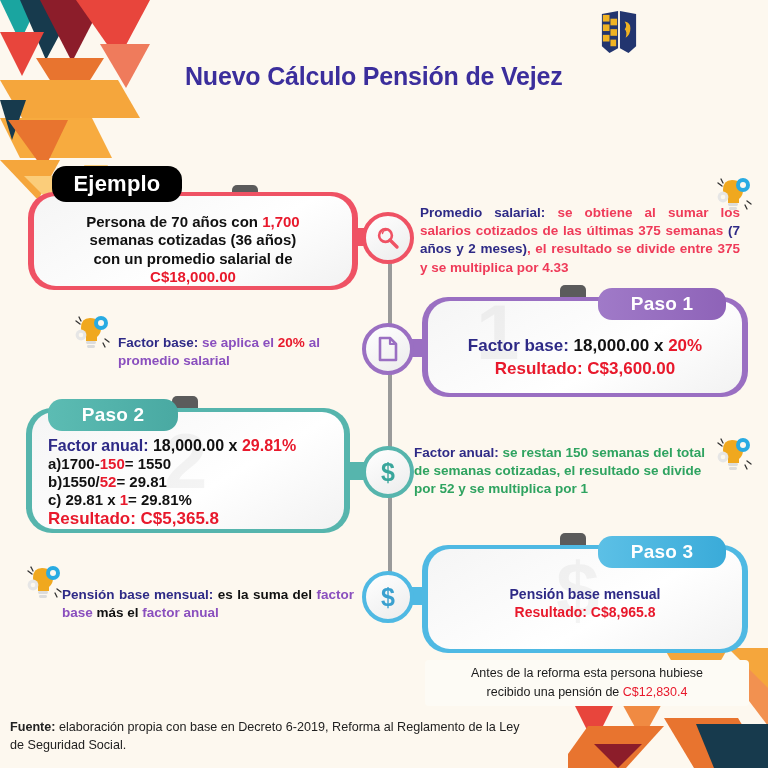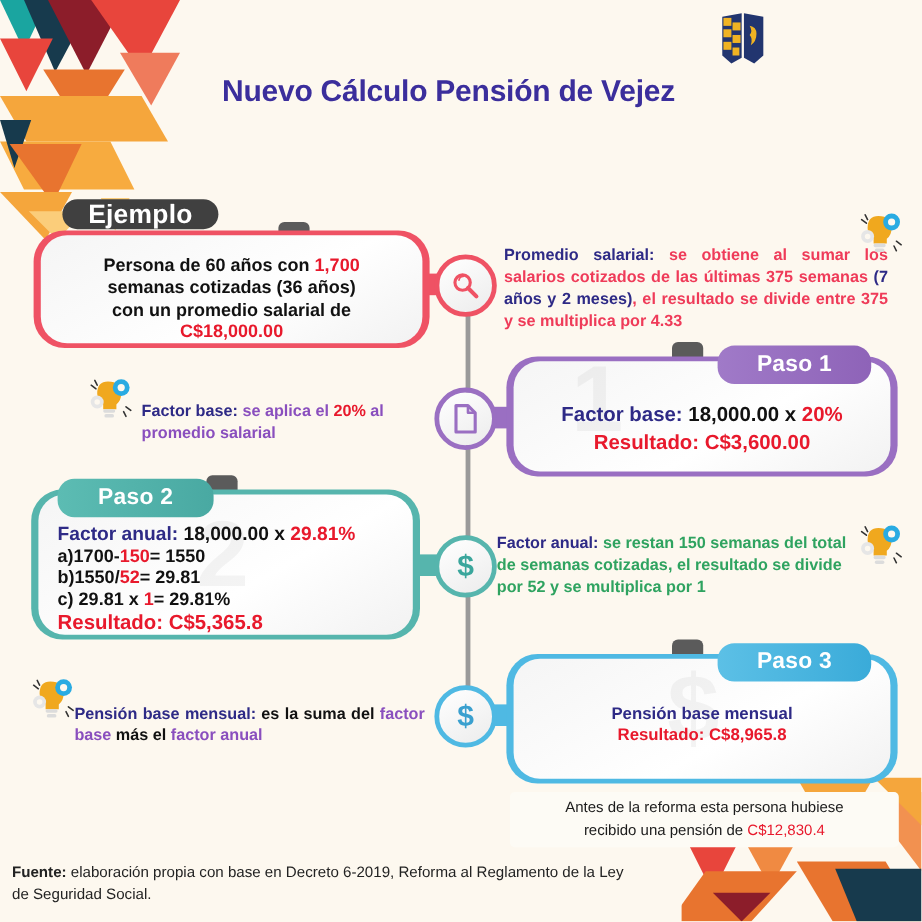--- a/index.html
+++ b/index.html
@@ -132,37 +132,37 @@
 
   <div class="title">Nuevo Cálculo Pensión de Vejez</div>
 
   <div class="timeline-line"></div>
 
   <div class="nub" style="left:232px;top:185px;"></div>
   <div class="card-shell" style="left:28px;top:192px;width:330px;height:98px;background:#ef5264;border-radius:26px;"></div>
   <div class="card" style="left:34px;top:196px;width:318px;height:90px;padding:10px 14px;">
     <div class="card-body" style="font-size:15px;font-weight:bold;line-height:1.22;padding-top:7px;">
       <div>
-        <span class="blk">Persona de 60 años con </span><span class="red">1,700</span>
+        <span class="blk">Persona de 70 años con </span><span class="red">1,700</span>
       </div>
       <div class="blk">semanas cotizadas (36 años)</div>
       <div class="blk">con un promedio salarial de</div>
       <div class="red">C$18,000.00</div>
     </div>
   </div>
 
   <div class="poly" style="left:348px;top:228px;width:24px;height:18px;background:#ef5264;"></div>
   <div class="node" style="left:362px;top:212px;border:4px solid #ef5264;">
     <svg width="26" height="26" viewBox="0 0 26 26">
       <circle cx="10.5" cy="10.5" r="6.4" fill="none" stroke="#ef5264" stroke-width="2.6"></circle>
       <line x1="15" y1="15" x2="22" y2="22" stroke="#ef5264" stroke-width="3.4" stroke-linecap="round"></line>
       <path d="M7.5 8.5 a3.6 3.6 0 0 1 3.6 -3.1" fill="none" stroke="#ef5264" stroke-width="1.4" stroke-linecap="round"></path>
     </svg>
   </div>
-  <div class="tab" style="left:52px;top:166px;width:130px;height:25px;background:#404040;">
+  <div class="tab" style="left:52px;top:166px;width:130px;height:36px;background:#000000;">
     <span style="font-size:22px;">Ejemplo</span>
   </div>
 
   <svg class="bulb" style="left:712px;top:172px;" viewBox="0 0 44 44">
     <path d="M20 8 q11 0 11 10 q0 6 -4 9 l0 4 l-11 0 l0 -4 q-5 -3 -5 -9 q0 -10 9 -10 z" fill="#f0a81e"></path>
     <rect x="16" y="31" width="10" height="3" rx="1.4" fill="#dcdcdc"></rect>
     <rect x="17" y="35" width="8" height="3" rx="1.4" fill="#dcdcdc"></rect>
     <circle cx="31" cy="13" r="7" fill="#29abe2"></circle>
       <circle cx="31" cy="13" r="3" fill="#fdf8ef"></circle>
     <circle cx="11" cy="25" r="5.4" fill="#e6e6e6"></circle>

